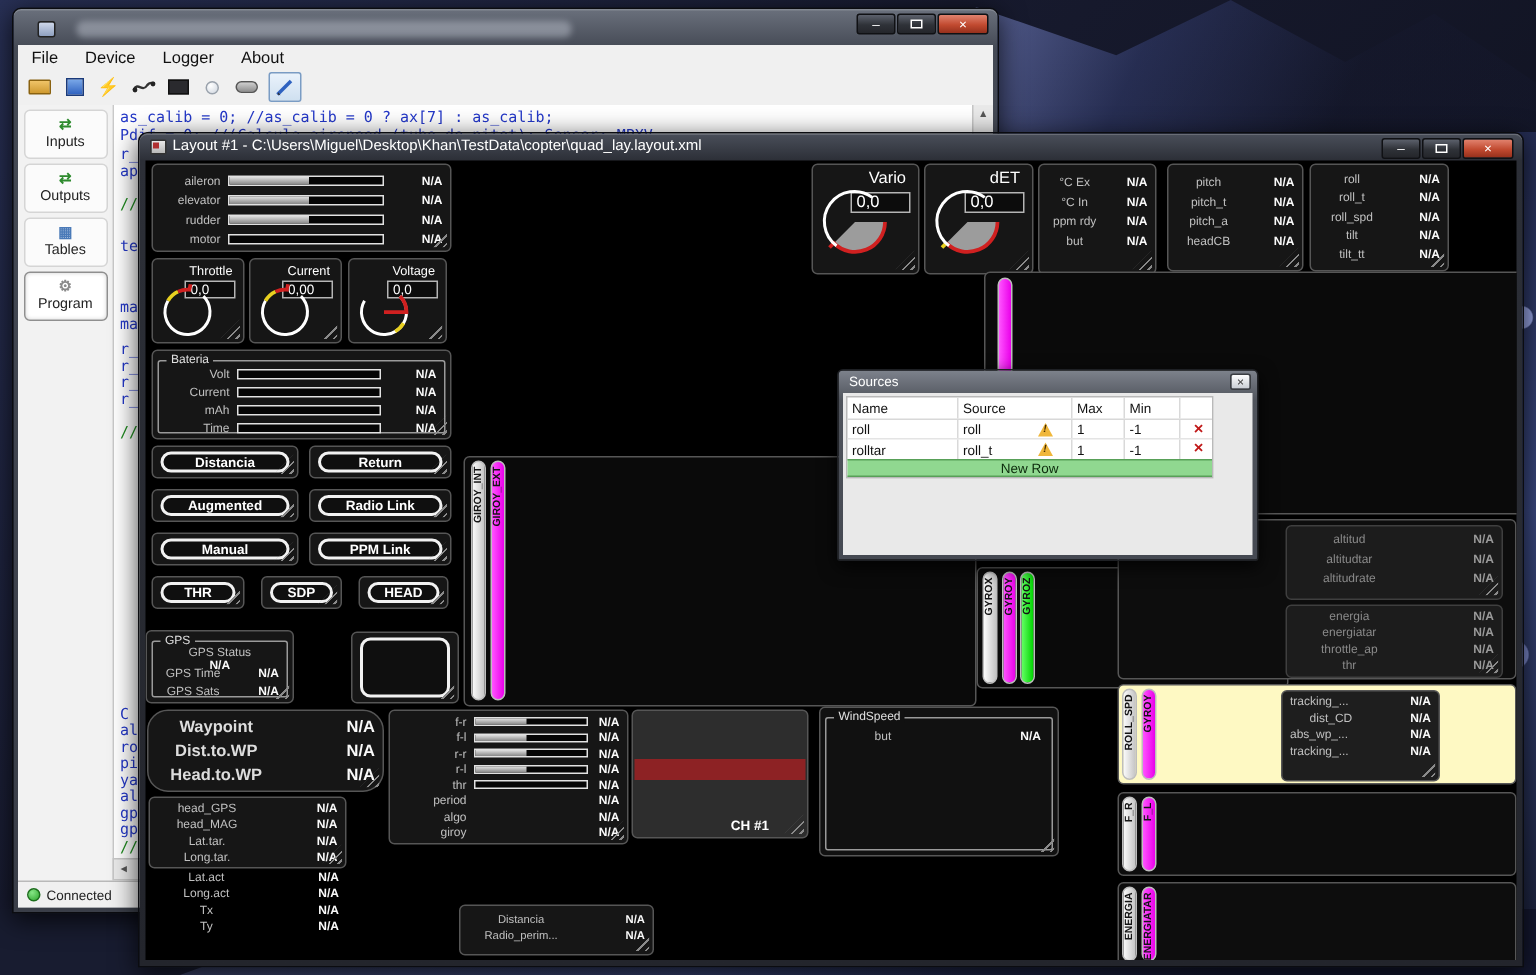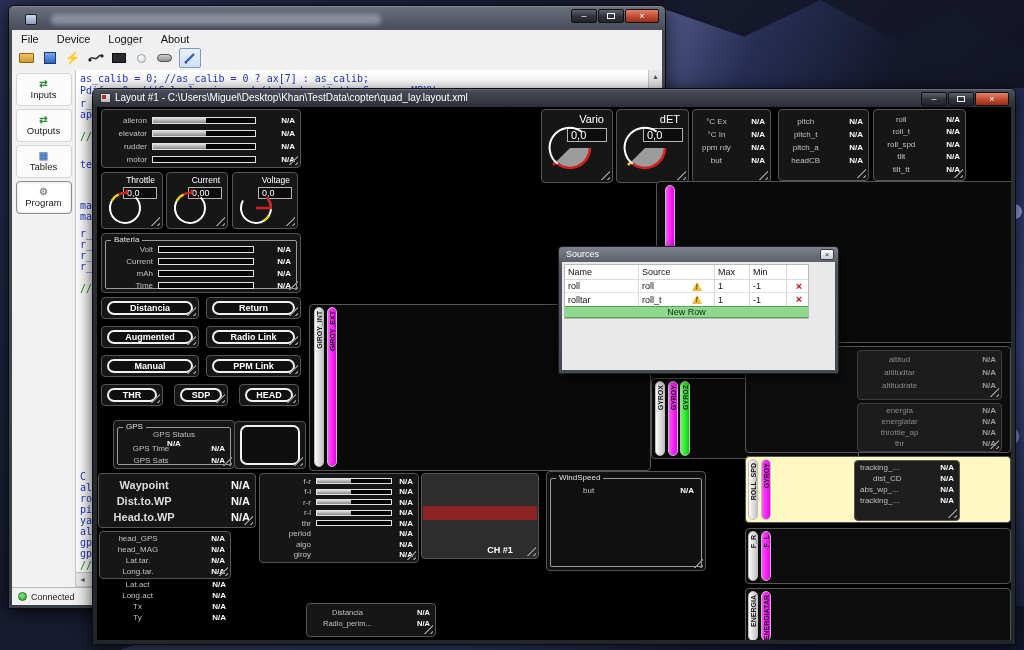--- a/index.html
+++ b/index.html
@@ -363,21 +363,21 @@
         </div>
       <div class="pnl" style="left:77px;top:277px;width:54px;height:22px;">
           <div class="wbtn">SDP</div>
           <i class="grip"></i>
         </div>
       <div class="pnl" style="left:142px;top:277px;width:60px;height:22px;">
           <div class="wbtn">HEAD</div>
           <i class="grip"></i>
         </div>
 
-      <div class="gbox" style="left:16px;top:313px;width:122px;height:49px;padding-left:12px;">
+      <div class="gbox" style="left:0;top:313px;width:99px;height:49px;padding-left:12px;">
         <span class="gtitle">GPS</span>
         <div class="gframe"></div>
         <div style="position:absolute;left:4px;top:9px;right:4px;">
           <div class="kv" style="height:12px;flex-direction:column;">
               <span class="lab">GPS Status</span>
               <span class="val">N/A</span>
             </div>
           <div class="kv" style="height:12px;">
               <span class="lab">GPS Time</span>
               <span class="val">N/A</span>
@@ -387,21 +387,21 @@
               <span class="val">N/A</span>
             </div>
         </div>
         <i class="grip"></i>
       </div>
       <div class="pnl" style="left:137px;top:314px;width:72px;height:48px;">
         <div class="wbtn"></div>
         <i class="grip"></i>
       </div>
 
-      <div class="pnl" style="left:1px;top:366px;width:158px;height:55px;padding-top:3px;">
+      <div class="pnl" style="left:1px;top:366px;width:158px;height:55px;padding-top:3px;border-radius:14px;">
         <div class="kv big">
             <span class="lab">Waypoint</span>
             <span class="val">N/A</span>
           </div>
         <div class="kv big">
             <span class="lab">Dist.to.WP</span>
             <span class="val">N/A</span>
           </div>
         <div class="kv big">
             <span class="lab">Head.to.WP</span>

